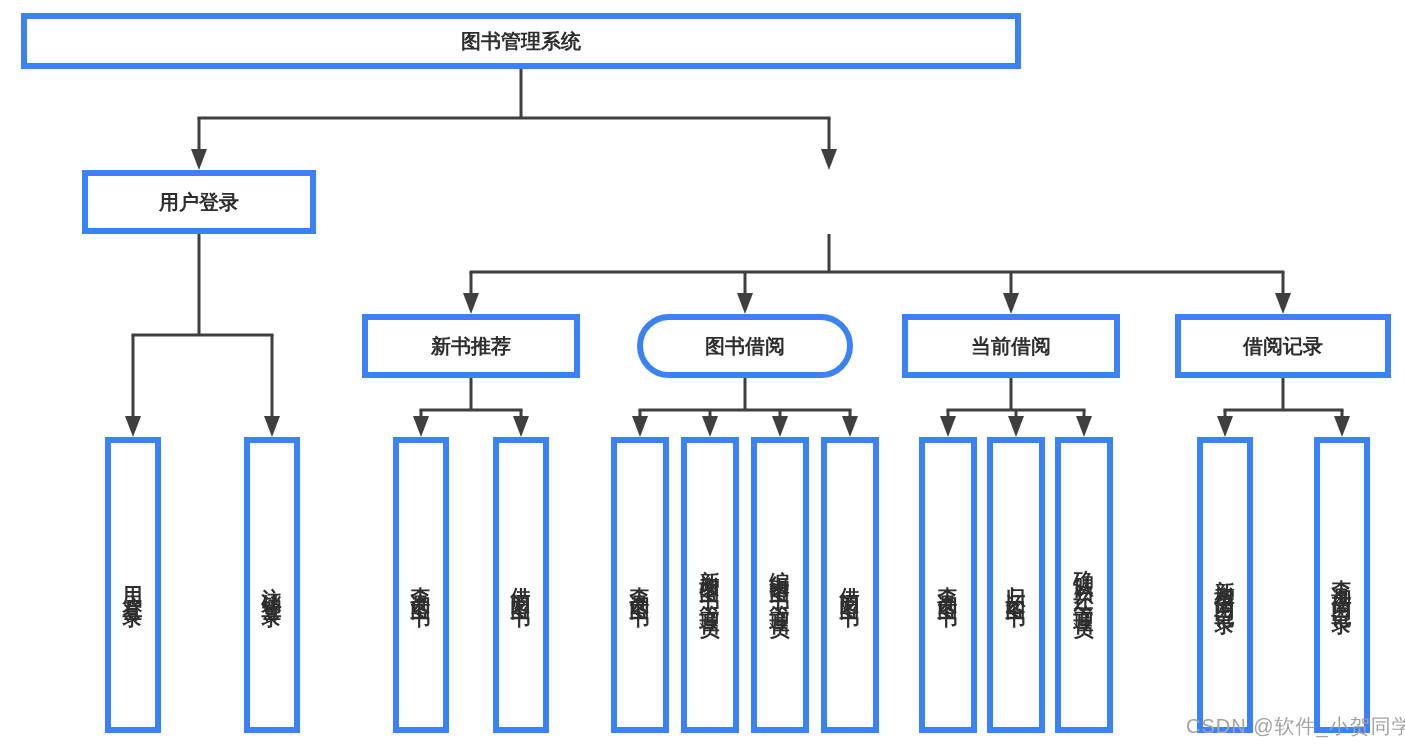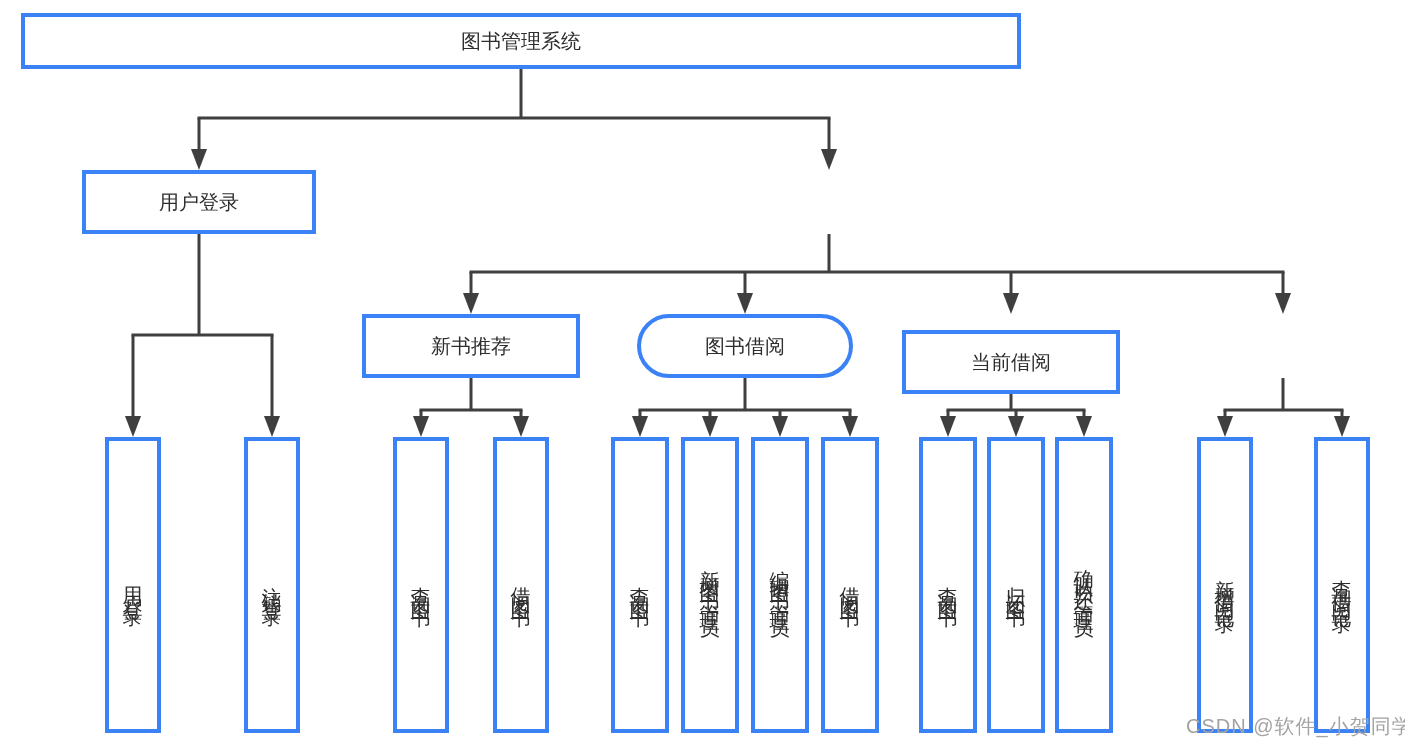--- a/index.html
+++ b/index.html
@@ -5,22 +5,22 @@
   html,body{margin:0;padding:0;}
   body{
     width:1405px;height:747px;position:relative;background:#ffffff;
     font-family:"Liberation Sans","DejaVu Sans",sans-serif;
     overflow:hidden;
   }
   .canvas{position:absolute;left:0;top:0;width:1405px;height:747px;}
   svg.wires{position:absolute;left:0;top:0;z-index:1;}
   .node{
     position:absolute;box-sizing:border-box;background:#ffffff;
-    border:4px solid #3b82f6;display:flex;align-items:center;justify-content:center;
-    color:#2e2e2e;font-size:20px;line-height:1;z-index:2;white-space:nowrap;
+    border:6px solid #3b82f6;display:flex;align-items:center;justify-content:center;
+    color:#2e2e2e;font-size:20px;line-height:1;z-index:2;white-space:nowrap;font-weight:bold;
   }
   .vnode .vtext{
     writing-mode:vertical-rl;text-orientation:mixed;
     letter-spacing:7px;font-size:20px;color:#2e2e2e;
   }
   .watermark{
     position:absolute;z-index:3;font-size:20px;letter-spacing:1px;
     color:#a3a3a3;white-space:nowrap;
   }
   .wire{stroke:#3f3f3f;stroke-width:3;fill:none;}
@@ -107,22 +107,25 @@
   <div class="node" style="left:82px;top:170px;width:234px;height:64px;">
     <span>用户登录</span>
   </div>
 
   <div class="node" style="left:362px;top:314px;width:218px;height:64px;">
     <span>新书推荐</span>
   </div>
   <div class="node" style="left:637px;top:314px;width:216px;height:64px;border-radius:32px;">
     <span>图书借阅</span>
   </div>
-  <div class="node" style="left:902px;top:330px;width:218px;height:64px;">
+  <div class="node" style="left:902px;top:314px;width:218px;height:64px;">
     <span>当前借阅</span>
+  </div>
+  <div class="node" style="left:1175px;top:314px;width:216px;height:64px;">
+    <span>借阅记录</span>
   </div>
 
   <div class="node vnode" style="left:105px;top:437px;width:56px;height:296px;">
     <span class="vtext">用户登录</span>
   </div>
   <div class="node vnode" style="left:244px;top:437px;width:56px;height:296px;">
     <span class="vtext">注销登录</span>
   </div>
 
   <div class="node vnode" style="left:393px;top:437px;width:56px;height:296px;">

